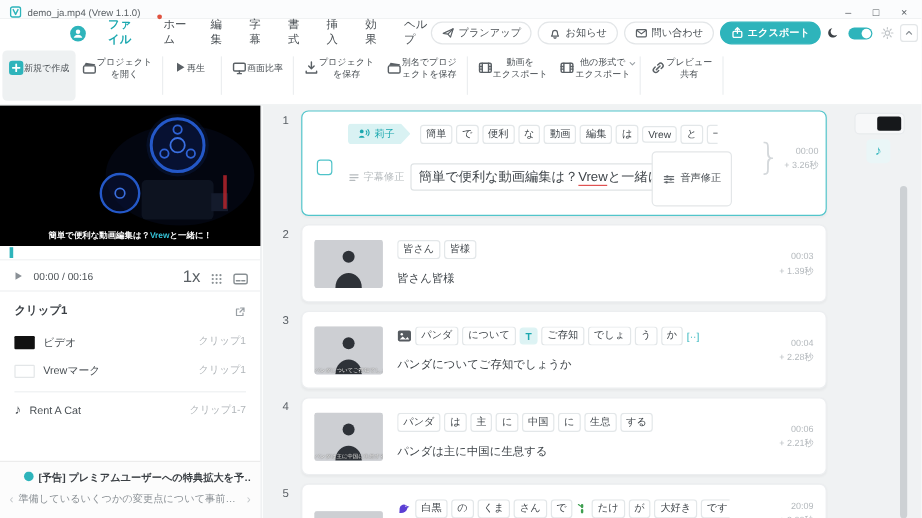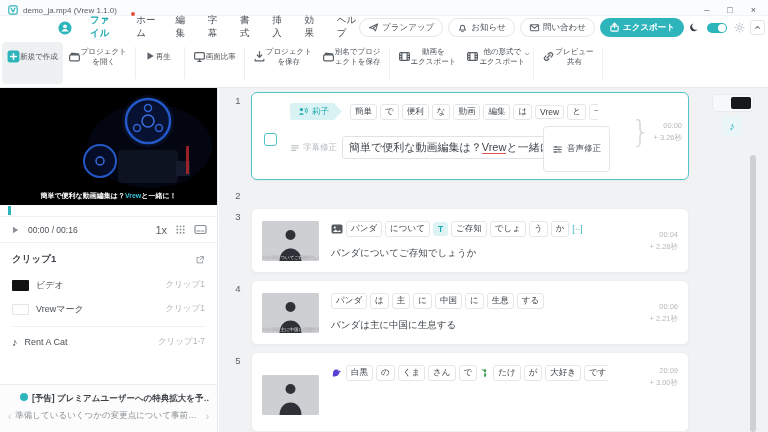--- a/index.html
+++ b/index.html
@@ -32,21 +32,21 @@
   .tbtn .chev{position:absolute;right:-1px;top:7px}
   
   .left{position:absolute;top:88px;left:0;width:218px;bottom:0;background:#fff;border-right:1px solid #e6e9eb;display:flex;flex-direction:column}
   .video{height:117px;background:#000;position:relative;flex:none}
   .vsub{position:absolute;bottom:4px;left:0;right:0;text-align:center;font-size:7px;font-weight:bold;color:#fff;text-shadow:0 0 2px #000,0 0 2px #000;white-space:nowrap}
   .vsub .brand{color:#35c3d8}
   .scrub{height:12px;position:relative;border-bottom:1px solid #f0f2f3}
   .playhead{position:absolute;left:8px;top:1px;width:3px;height:9px;background:#2eb4bb}
   .pcontrols{height:26px;display:flex;align-items:center;gap:8px;padding:0 10px;border-bottom:1px solid #eef0f2}
   .ptime{font-size:8.5px;color:#4a5055}
-  .pright{margin-left:auto;display:flex;align-items:flex-start;gap:8px;font-size:11px;color:#5a6065}
+  .pright{margin-left:auto;display:flex;align-items:flex-end;gap:8px;font-size:14px;color:#5a6065}
   .clips{padding:10px 12px 4px}
   .chead{display:flex;align-items:center;font-size:9.5px;font-weight:bold;color:#3a3f44;margin-bottom:7px}
   .chead .ic{margin-left:auto}
   .citem{display:flex;align-items:center;gap:7px;padding:5.5px 0;font-size:9px;color:#4a5055}
   .citem.sep{border-top:1px solid #eef0f2;margin-top:5px;padding-top:9px}
   .cthumb{width:17px;height:11px;border-radius:1px;flex:none}
   .cthumb.video{background:#111}
   .cthumb.blank{background:#fff;border:1px solid #e3e6e8}
   .cright{margin-left:auto;color:#b0b5b9;font-size:8.5px}
   .notice{margin-top:auto;border-top:1px solid #ececec;background:#fcfcfc;padding:8px 8px 10px}
@@ -425,20 +425,38 @@
             <span class="brace">}</span>
             <div class="times">
               <div>00:00</div>
               <div>+ 3.26秒</div>
             </div>
           </div>
         </div>
       </div>
       <div class="rowline">
         <div class="rnum">2</div>
+        <div class="card std">
+          <div class="thumb"><svg width="57" height="40" viewBox="0 0 57 40">
+              <rect width="57" height="40" fill="#cdcfd3"></rect>
+              <circle cx="28.5" cy="14" r="5" fill="#2e3238"></circle>
+              <path d="M17.5 40c0-8 5.5-12.5 11-12.5S39.5 32 39.5 40z" fill="#2e3238"></path>
+            </svg></div>
+          <div class="cbody">
+            <div class="wline">
+              <span class="chip">皆さん</span>
+              <span class="chip">皆様</span>
+            </div>
+            <div class="sub">皆さん皆様</div>
+          </div>
+          <div class="rtimes">
+            <div>00:03</div>
+            <div>+ 1.39秒</div>
+          </div>
+        </div>
       </div>
       <div class="rowline">
         <div class="rnum">3</div>
         <div class="card std">
           <div class="thumb"><svg width="57" height="40" viewBox="0 0 57 40">
               <rect width="57" height="40" fill="#cdcfd3"></rect>
               <circle cx="28.5" cy="14" r="5" fill="#2e3238"></circle>
               <path d="M17.5 40c0-8 5.5-12.5 11-12.5S39.5 32 39.5 40z" fill="#2e3238"></path>
             </svg><span class="tcap">パンダについてご存知でしょうか</span></div>
           <div class="cbody">

